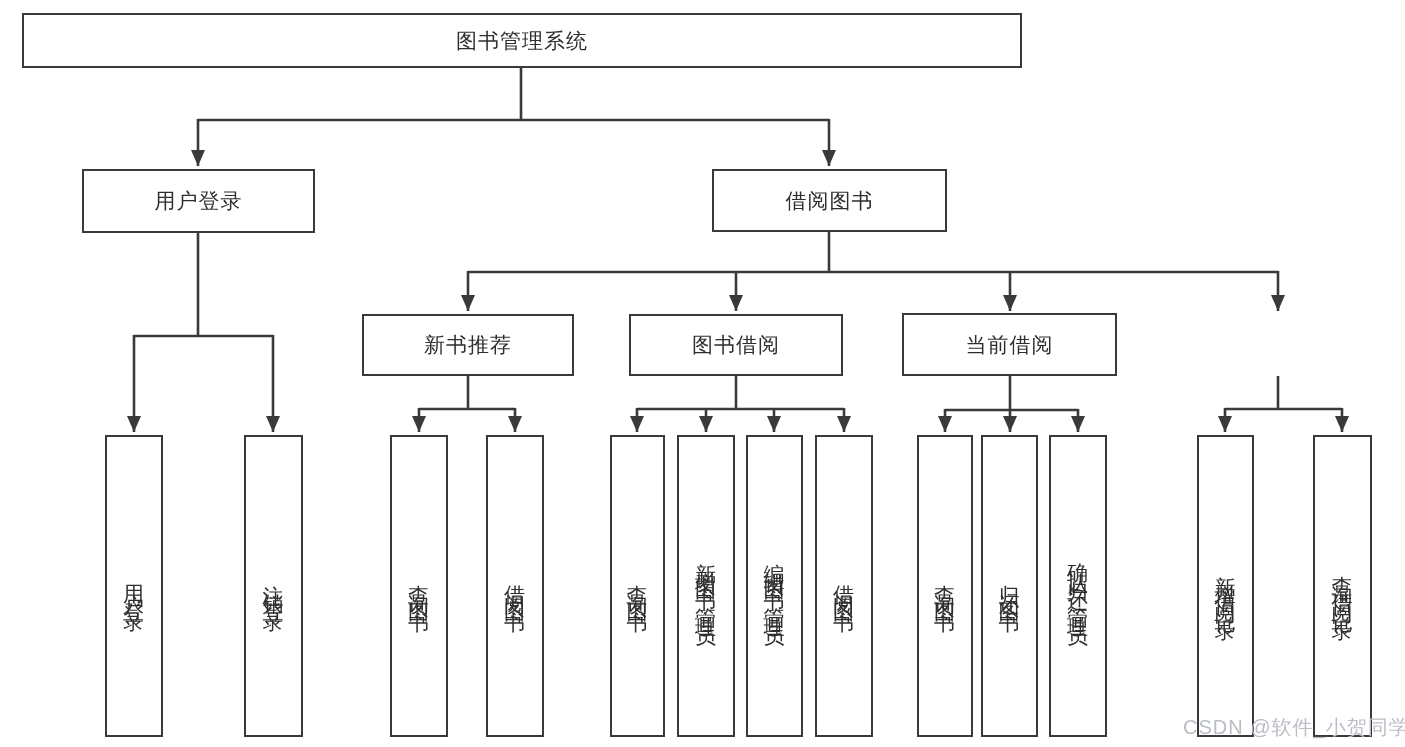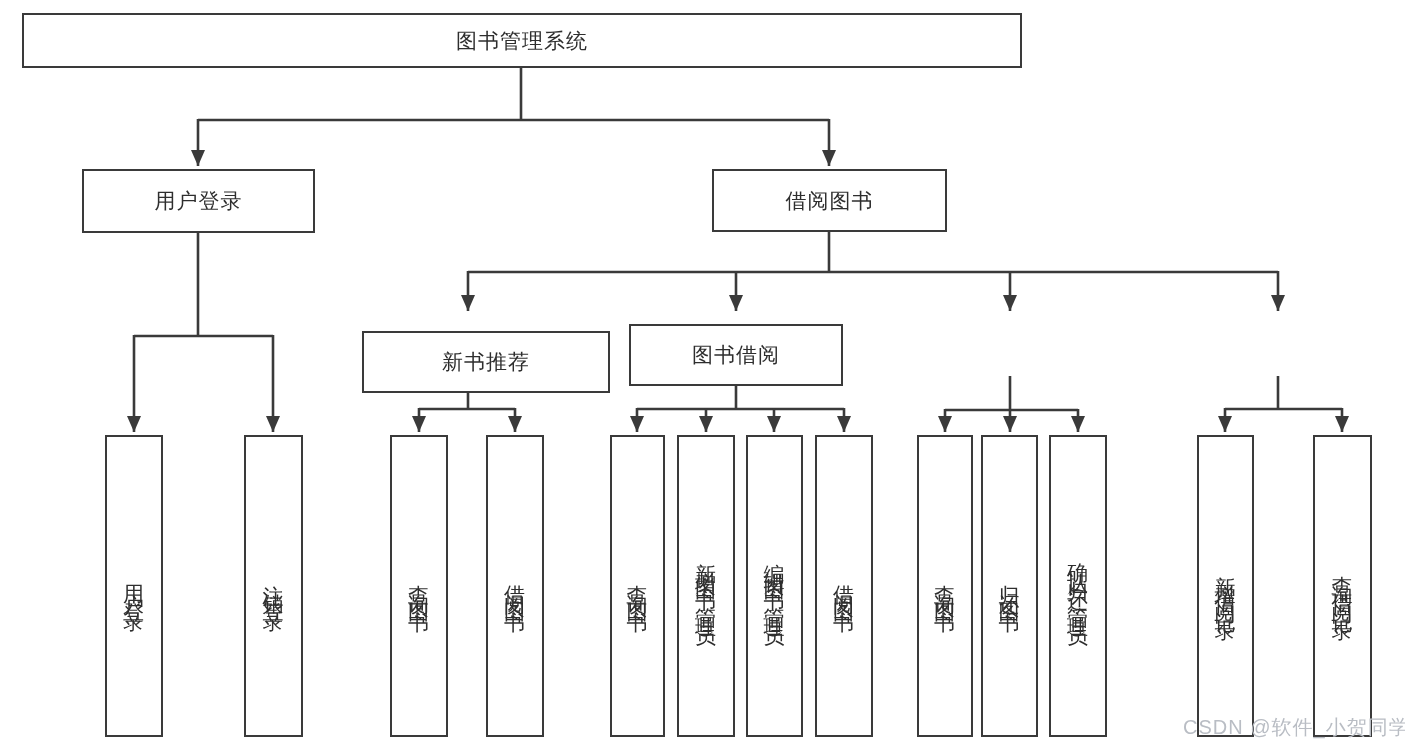--- a/index.html
+++ b/index.html
@@ -121,22 +121,23 @@
       <line class="c-line" x1="1225" y1="408" x2="1225" y2="432" marker-end="url(#arw)"></line>
       <line class="c-line" x1="1342" y1="408" x2="1342" y2="432" marker-end="url(#arw)"></line>
     </g>
   </svg>
 
   <div class="box h-box" style="left:22px; top:13px; width:1000px; height:55px;">图书管理系统</div>
 
   <div class="box h-box" style="left:82px; top:169px; width:233px; height:64px;">用户登录</div>
   <div class="box h-box" style="left:712px; top:169px; width:235px; height:63px;">借阅图书</div>
 
-  <div class="box h-box" style="left:362px; top:314px; width:248px; height:62px;margin-top:17px;">新书推荐</div>
-  <div class="box h-box" style="left:629px; top:314px; width:214px; height:62px;margin-top:10px;">图书借阅</div>
+  <div class="box h-box" style="left:362px; top:314px; width:212px; height:62px;">新书推荐</div>
+  <div class="box h-box" style="left:629px; top:314px; width:214px; height:62px;">图书借阅</div>
+  <div class="box h-box" style="left:902px; top:313px; width:215px; height:63px;">当前借阅</div>
 
   <div class="box v-box" style="left:105px; top:435px; width:58px; height:302px;">用户登录</div>
   <div class="box v-box" style="left:244px; top:435px; width:59px; height:302px;">注销登录</div>
 
   <div class="box v-box" style="left:390px; top:435px; width:58px; height:302px;">查询图书</div>
   <div class="box v-box" style="left:486px; top:435px; width:58px; height:302px;">借阅图书</div>
 
   <div class="box v-box" style="left:610px; top:435px; width:55px; height:302px;">查询图书</div>
   <div class="box v-box" style="left:677px; top:435px; width:58px; height:302px;">新增图书（管理员）</div>
   <div class="box v-box" style="left:746px; top:435px; width:57px; height:302px;">编辑图书（管理员）</div>

